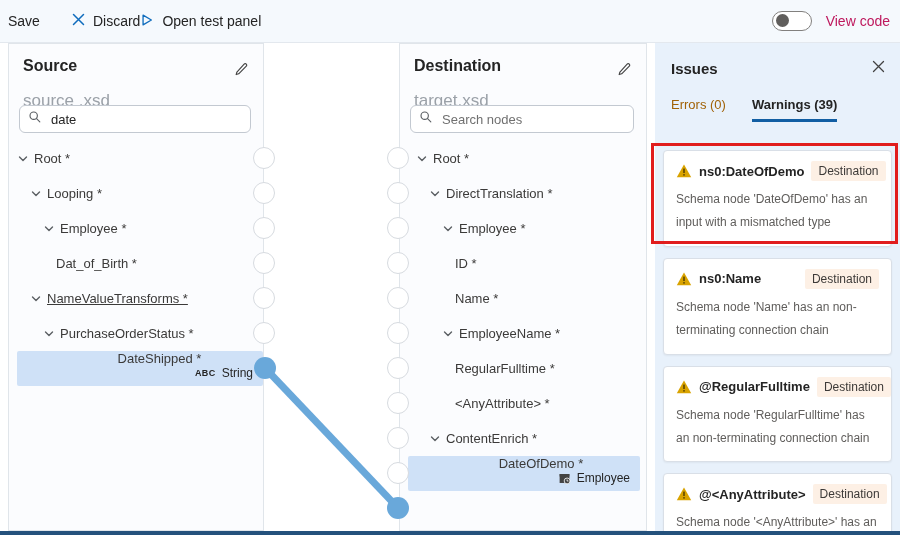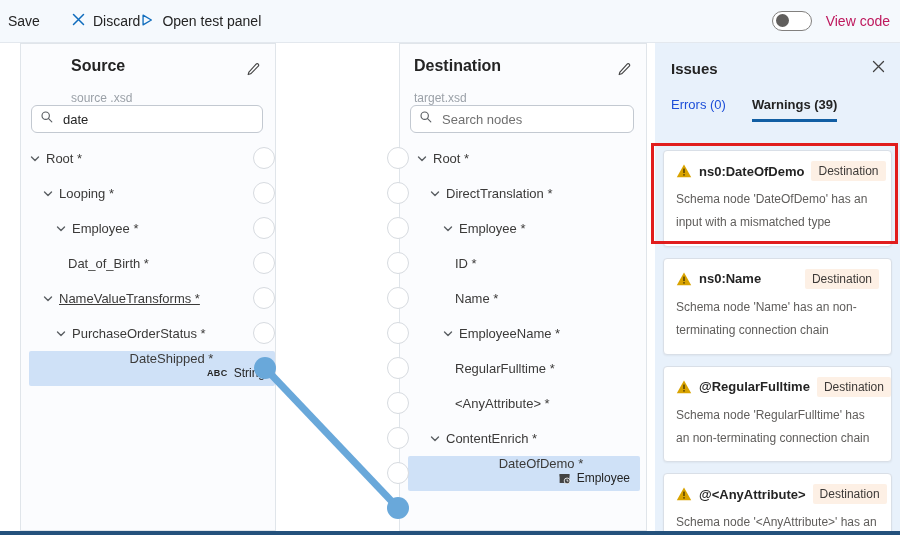--- a/index.html
+++ b/index.html
@@ -17,24 +17,24 @@
   .tb-right{margin-left:auto;display:flex;align-items:center;gap:14px;}
   .red-box-1{border:3px solid var(--annotation,#e11d1d);padding:3px 10px;display:flex;align-items:center;}
   .toggle{width:40px;height:20px;border:1px solid #82807e;border-radius:11px;background:#fff;
           position:relative;cursor:pointer;box-sizing:border-box;}
   .knob{position:absolute;left:3px;top:2px;width:13px;height:13px;border-radius:50%;background:#605e5c;}
   .vc-label{font-size:14px;color:#be185d;}
 
   
   .panel{position:absolute;top:43px;height:488px;background:#fbfcfe;border:1px solid #e0e5ea;
          box-sizing:border-box;z-index:1;}
-  .source-panel{left:20px;width:256px;padding-left:36px;}
+  .source-panel{left:8px;width:256px;}
   .dest-panel{left:399px;width:248px;}
   .panel h2{margin:13px 14px 2px;font-size:16px;font-weight:700;color:#242424;}
-  .panel .sub{margin:16px 14px;font-size:12px;color:#9ba1a8;}
+  .panel .sub{margin:16px 14px;font-size:17px;color:#9ba1a8;}
   .edit-btn{position:absolute;top:16px;right:12px;background:none;border:none;cursor:pointer;padding:2px;}
   .search{position:absolute;left:10px;right:12px;top:61px;height:26px;border:1px solid #c3c9d1;
           border-radius:6px;background:#fff;display:flex;align-items:center;gap:7px;padding:0 8px;box-sizing:content-box;}
   .search input{border:none;outline:none;flex:1;font-family:"Liberation Sans",sans-serif;font-size:13px;
                 color:#242424;background:transparent;min-width:0;}
   .search input::placeholder{color:#707070;}
   .tree{position:absolute;top:97px;left:0;right:0;}
   .trow{height:35px;display:flex;align-items:center;margin-left:8px;box-sizing:border-box;
         font-size:13px;color:#3b3a39;border-radius:2px;cursor:pointer;}
   .dest-panel .trow{margin-right:6px;}
@@ -48,21 +48,21 @@
   .port{position:absolute;width:22px;height:22px;border-radius:50%;background:#fff;
         border:1px solid #d7dbe0;box-sizing:border-box;pointer-events:auto;}
   #wire{position:absolute;left:0;top:43px;z-index:3;pointer-events:none;}
 
   
   .issues{position:absolute;left:655px;top:43px;width:245px;height:492px;background:var(--issuesbg,#e8f1fb);
           box-sizing:border-box;z-index:1;}
   .issues h2{margin:17px 16px 0;font-size:15px;font-weight:700;}
   .close-btn{position:absolute;right:13px;top:15px;background:none;border:none;cursor:pointer;padding:2px;}
   .tabs{display:flex;gap:26px;margin:20px 16px 0;}
-  .tab{font-size:13px;color:#1d4ed8;padding-bottom:7px;cursor:pointer;}
+  .tab{font-size:13px;color:#a16207;padding-bottom:7px;cursor:pointer;}
   .tab.active{color:#242424;font-weight:700;border-bottom:3px solid #115ea3;}
   .cards{position:absolute;top:107px;left:8px;right:8px;display:flex;flex-direction:column;gap:11px;}
   .card{background:#fff;border:1px solid #d9dfe7;border-radius:4px;padding:10px 12px 11px;
         box-shadow:0 1px 2px rgba(0,0,0,.05);}
   .card-h{display:flex;align-items:center;gap:7px;}
   .card-title{font-size:13px;font-weight:700;color:#242424;}
   .dest-badge{margin-left:auto;background:var(--badgebg,#fdf0e5);font-size:12px;padding:3px 7px;
               border-radius:2px;color:#3d3a38;}
   .card-msg{margin-top:7px;font-size:12px;color:#5f5d5b;line-height:1.95;}
 

